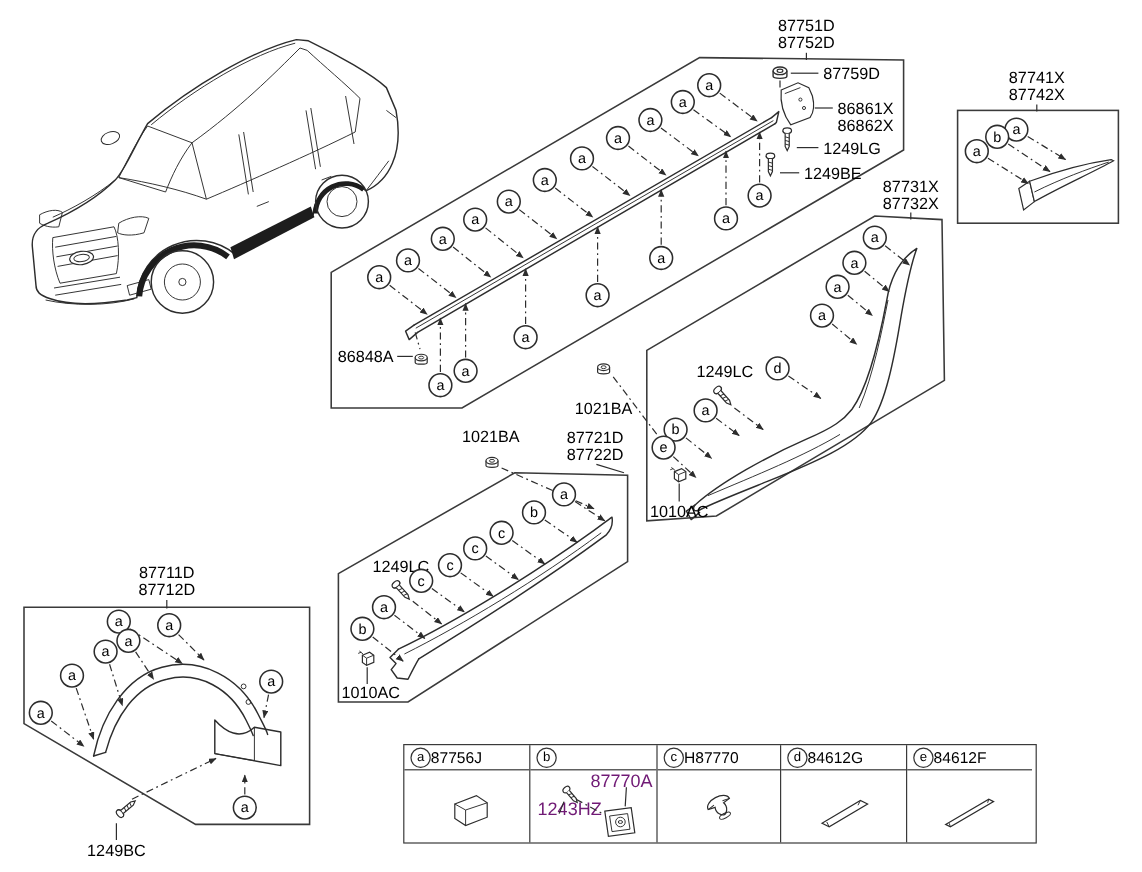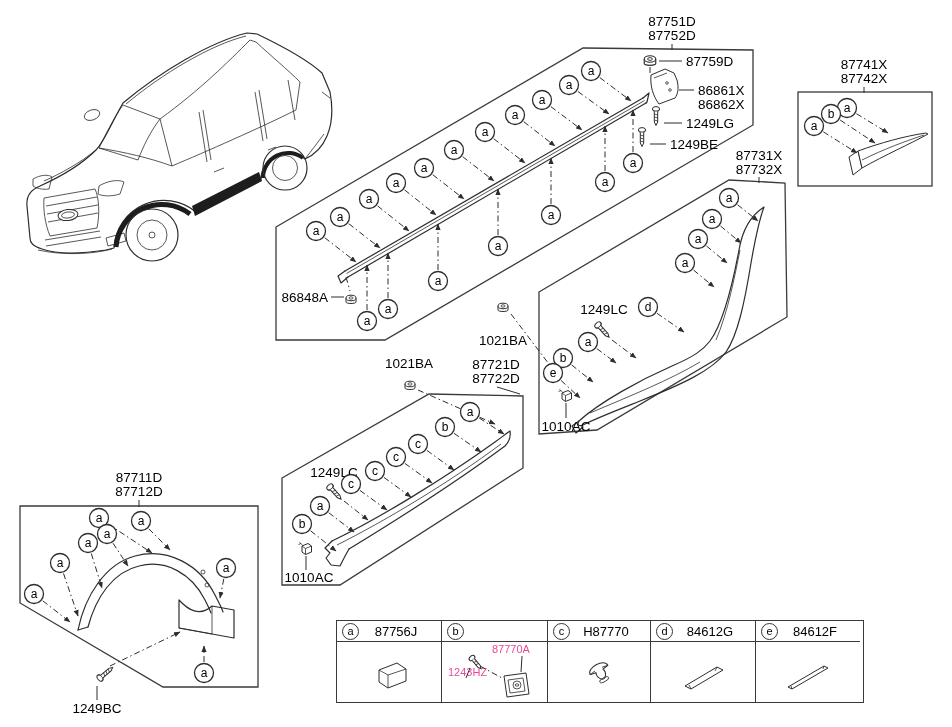--- a/index.html
+++ b/index.html
@@ -21,23 +21,23 @@
   
   #legend{position:absolute;left:336px;top:620px;width:528px;height:83px;
           border:1.4px solid #3a3a3a;display:grid;
           grid-template-columns:104px 106px 103px 105px 105px;box-sizing:border-box;background:#fff;}
   .lcol{border-left:1.2px solid #3a3a3a;display:flex;flex-direction:column;box-sizing:border-box;}
   .lcol:first-child{border-left:none;}
   .lhead{height:21px;border-bottom:1.2px solid #3a3a3a;display:flex;align-items:center;
          padding-left:5px;box-sizing:border-box;}
   .lkey{width:15px;height:15px;border:1.2px solid #333;border-radius:50%;font-size:11px;
         line-height:14px;text-align:center;color:#000;flex:0 0 auto;}
-  .lpart{flex:1;text-align:center;font-size:13px;color:#000;padding-right:8px;}
+  .lpart{flex:1;text-align:left;font-size:13px;color:#000;padding-right:8px;}
   .lbody{flex:1;position:relative;display:flex;align-items:center;justify-content:center;}
-  .bslab{position:absolute;font-size:11px;color:#ec4899;white-space:nowrap;}
+  .bslab{position:absolute;font-size:15px;color:#701a75;white-space:nowrap;}
 </style>
 </head>
 <body>
 
 <div id="stage">
 
 <svg width="952" height="727" viewBox="0 0 952 727">
   <defs>
     <marker id="arw" markerWidth="8" markerHeight="6" refX="6" refY="2.6" orient="auto">
       <path d="M0,0 L6.5,2.6 L0,5.2 Z" fill="#2d2d2d"></path>

